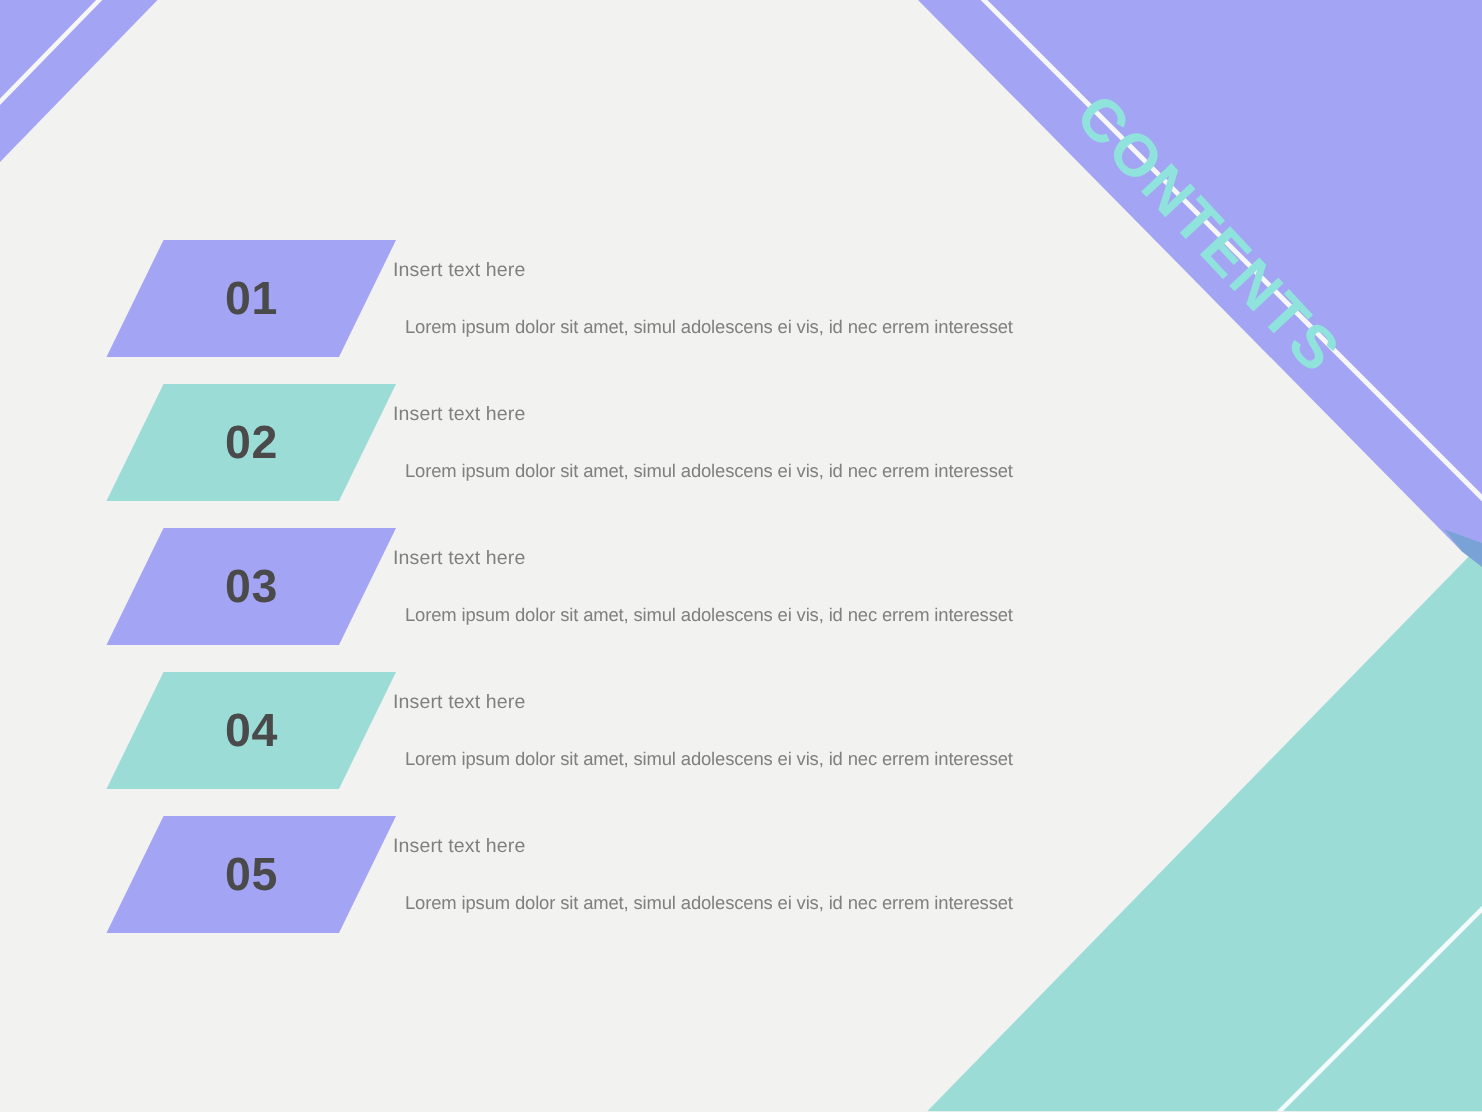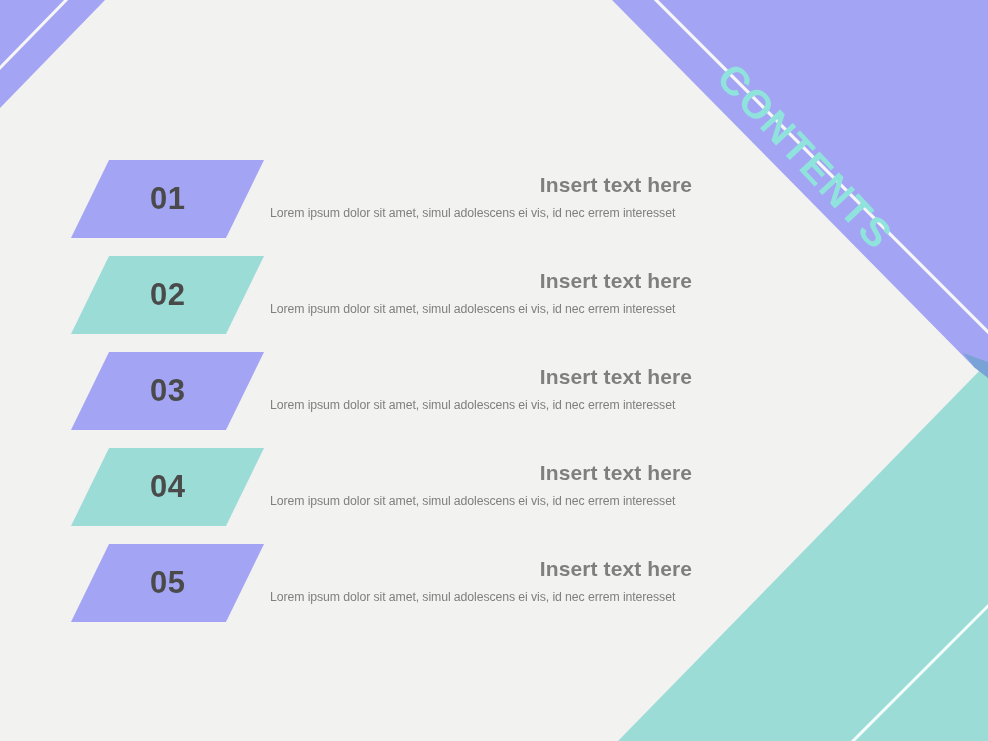--- a/index.html
+++ b/index.html
@@ -88,30 +88,29 @@
   }
 
   .row-text {
     position: absolute;
     left: 262px;
     top: 12px;
     width: 430px;
   }
 
   .row-title {
-    font-size: 21px;
-    font-weight: bold;
+    font-size: 13px;
+    font-weight: normal;
     color: #7f7f7f;
     letter-spacing: 0.1px;
     line-height: 1.2;
-    text-align: right;
   }
 
   .row-desc {
-    margin-top: 8px;
+    margin-top: 22px;
     margin-left: 8px;
     font-size: 12.3px;
     color: #808080;
     line-height: 1.32;
     letter-spacing: -0.1px;
     width: 410px;
   }
 </style>
 </head>
 <body>

